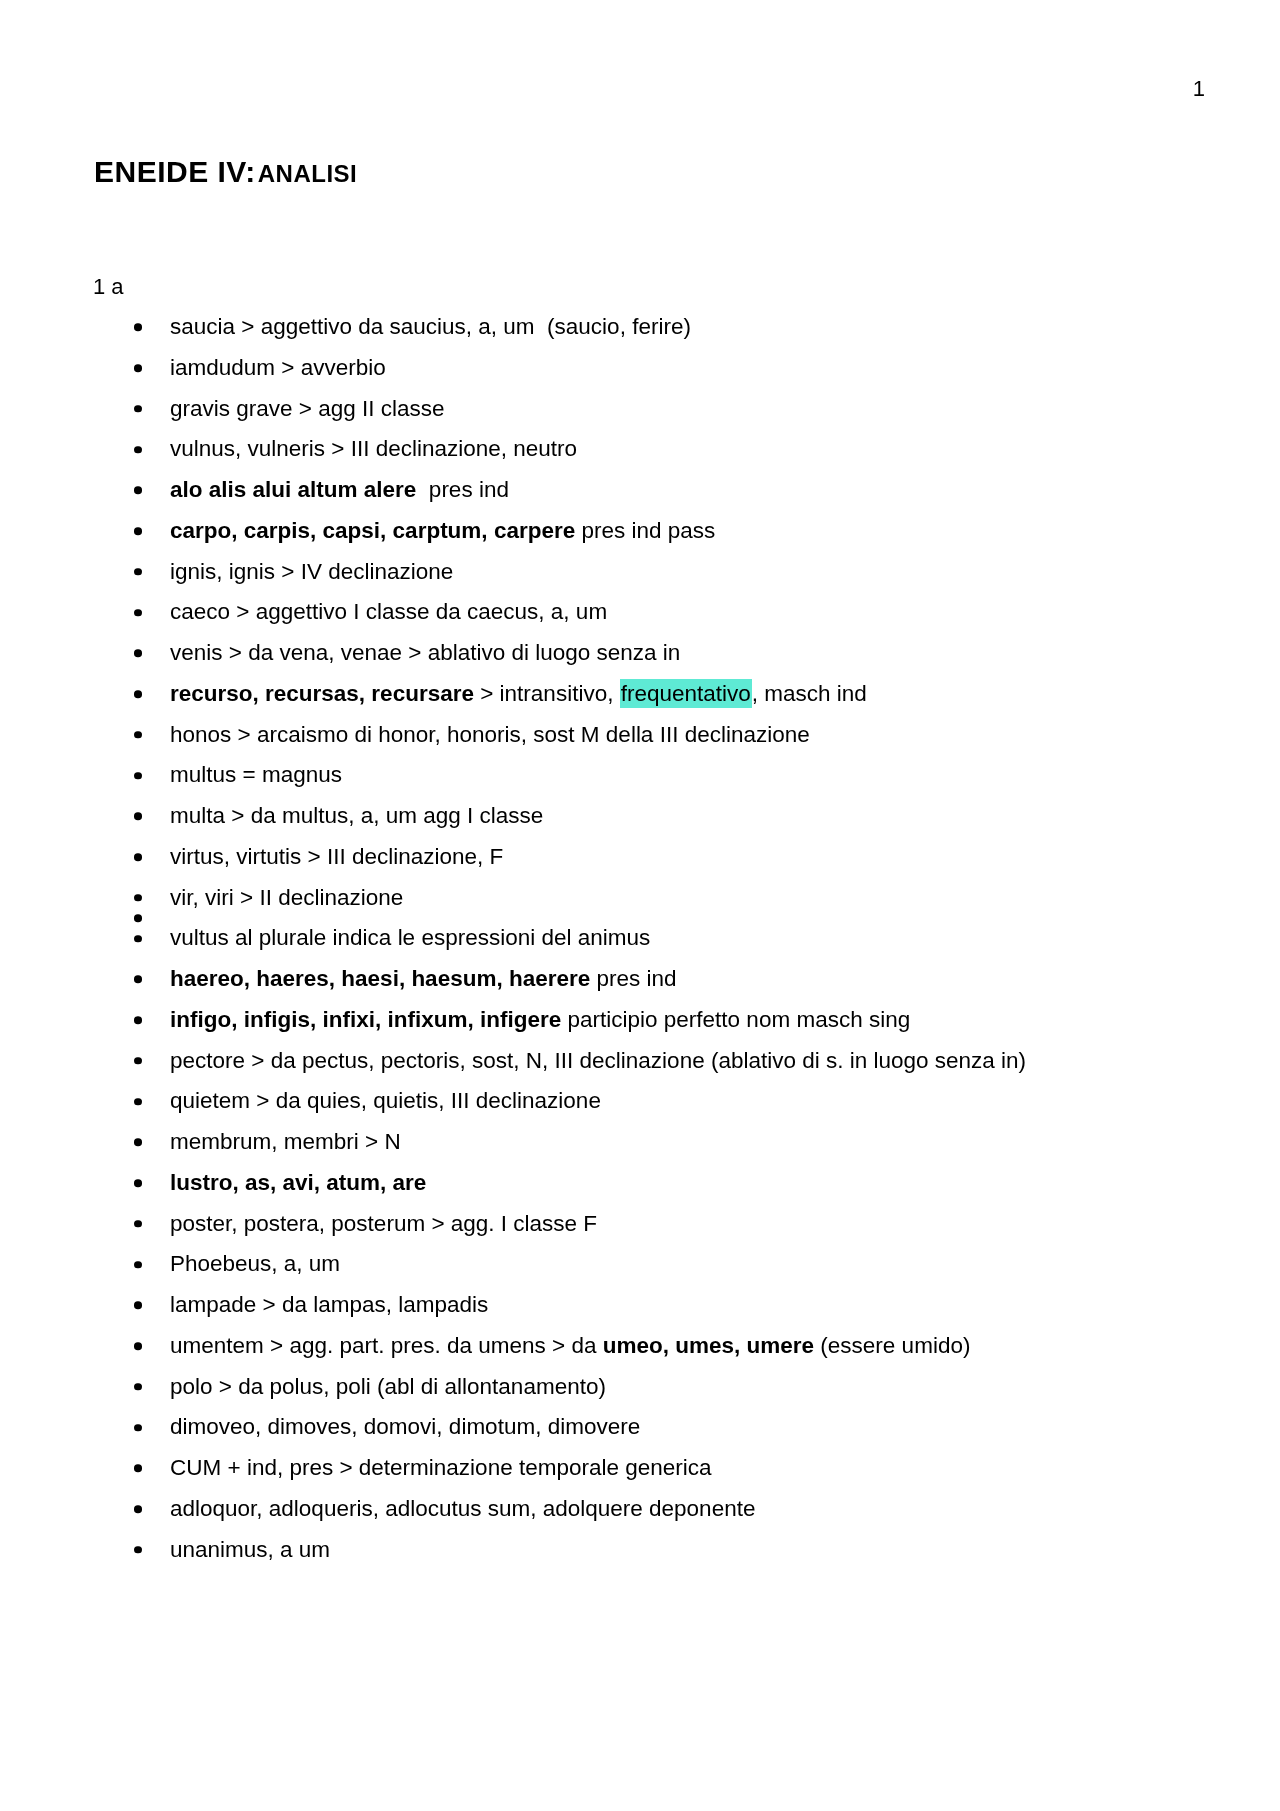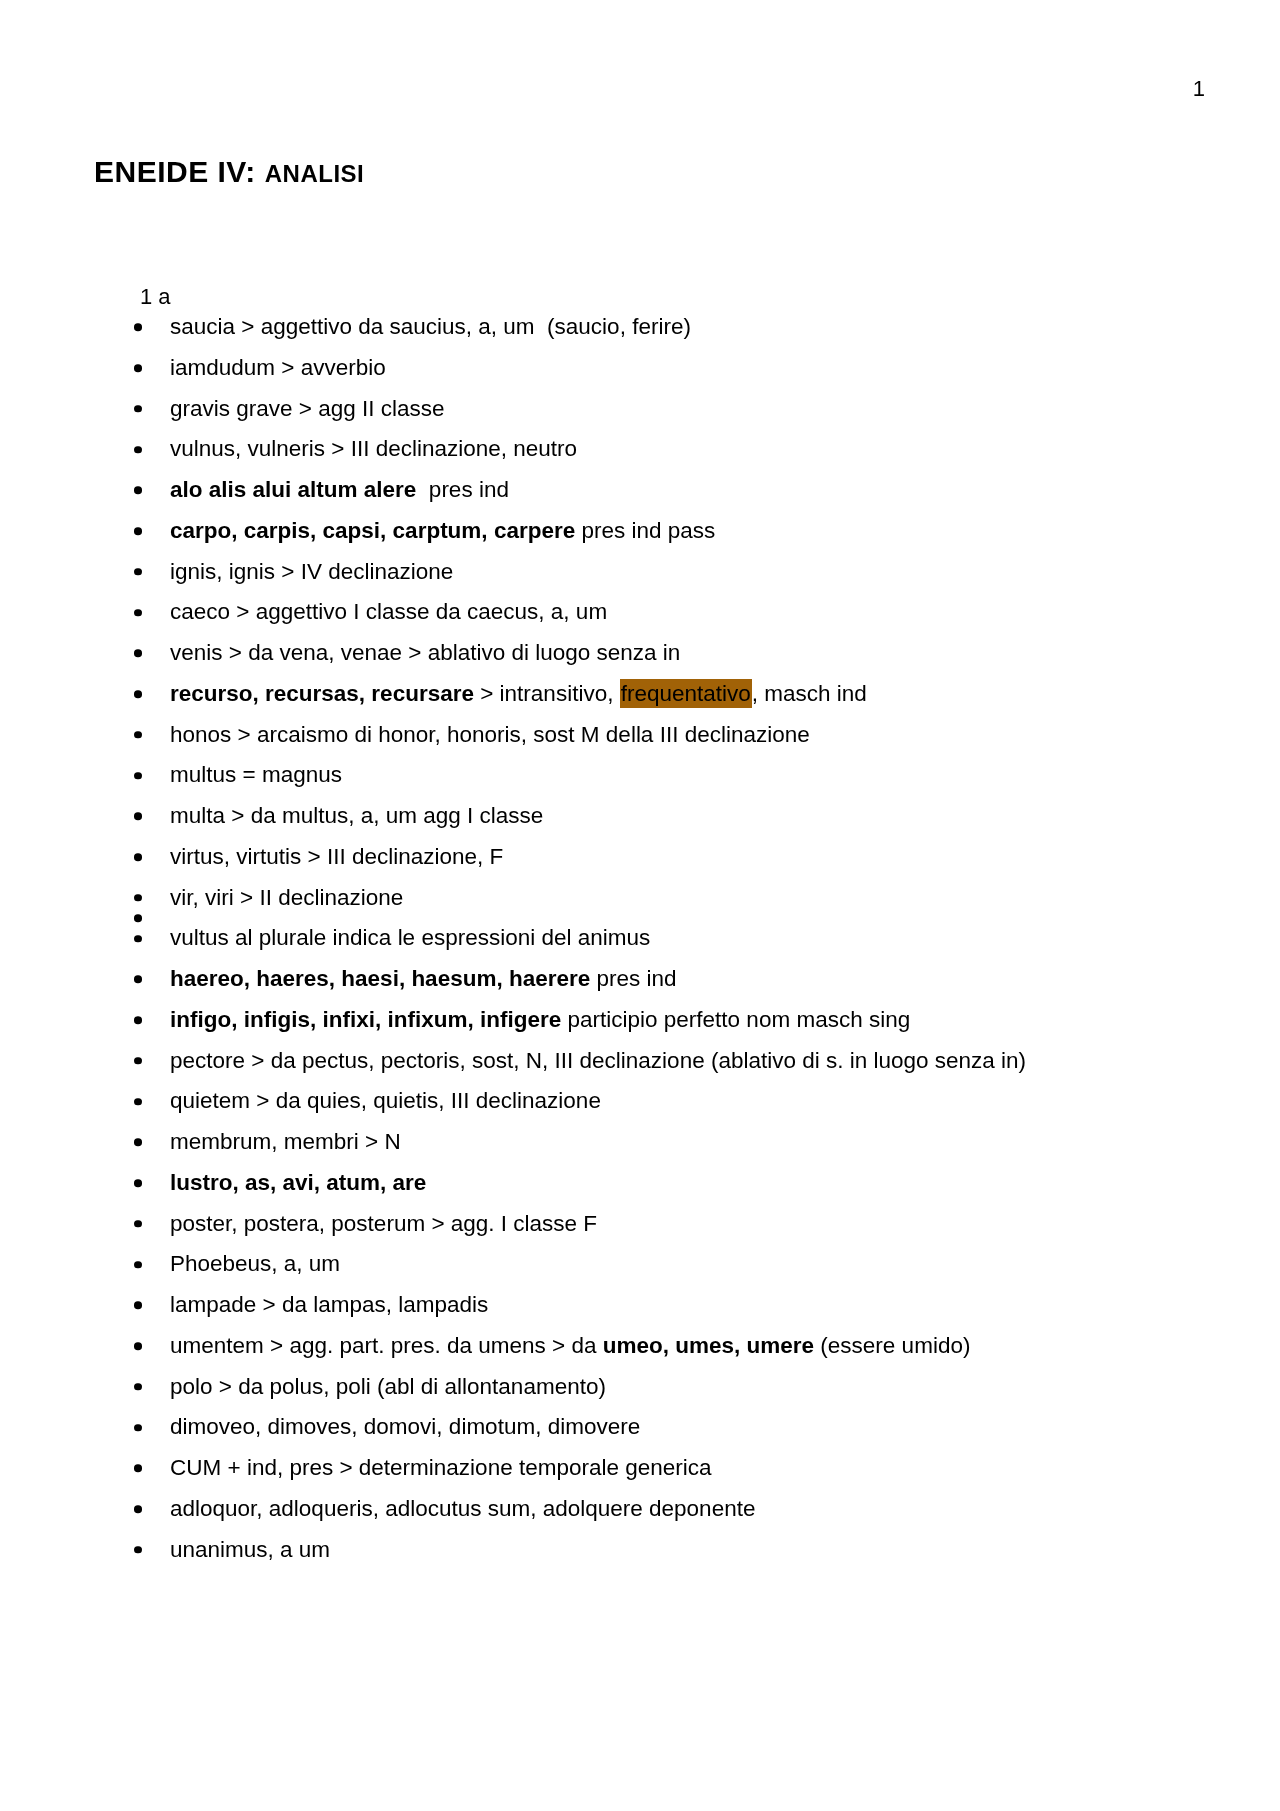--- a/index.html
+++ b/index.html
@@ -28,29 +28,28 @@
     top: 153px;
     margin: 0;
     font-size: 30px;
     line-height: 38px;
     font-weight: 700;
     letter-spacing: 0.5px;
     white-space: nowrap;
   }
   h1.doc-title .title-sub {
     font-size: 24px;
-    margin-left: 9px;
+    margin-left: 2px;
   }
   .section-label {
     position: absolute;
     left: 93px;
-    top: 284px;
+    top: 274px;
     font-size: 22px;
     line-height: 26px;
-    margin-left: 47px;
   }
   ul.word-list {
     position: absolute;
     left: 170px;
     top: 307px;
     margin: 0;
     padding: 0;
     list-style: none;
     width: 1040px;
   }
@@ -88,21 +87,21 @@
 <ul class="word-list">
     <li><span class="dot"></span><span class="seg">saucia &gt; aggettivo da saucius, a, um  (saucio, ferire)</span></li>
     <li><span class="dot"></span><span class="seg">iamdudum &gt; avverbio</span></li>
     <li><span class="dot"></span><span class="seg">gravis grave &gt; agg II classe</span></li>
     <li><span class="dot"></span><span class="seg">vulnus, vulneris &gt; III declinazione, neutro</span></li>
     <li><span class="dot"></span><span class="seg b">alo alis alui altum alere</span><span class="seg">  pres ind</span></li>
     <li><span class="dot"></span><span class="seg b">carpo, carpis, capsi, carptum, carpere</span><span class="seg"> pres ind pass</span></li>
     <li><span class="dot"></span><span class="seg">ignis, ignis &gt; IV declinazione</span></li>
     <li><span class="dot"></span><span class="seg">caeco &gt; aggettivo I classe da caecus, a, um</span></li>
     <li><span class="dot"></span><span class="seg">venis &gt; da vena, venae &gt; ablativo di luogo senza in</span></li>
-    <li><span class="dot"></span><span class="seg b">recurso, recursas, recursare</span><span class="seg"> &gt; intransitivo, </span><span class="seg hl" style="background: #a16207;">frequentativo</span><span class="seg">, masch ind</span></li>
+    <li><span class="dot"></span><span class="seg b">recurso, recursas, recursare</span><span class="seg"> &gt; intransitivo, </span><span class="seg hl" style="background: #5eead4;">frequentativo</span><span class="seg">, masch ind</span></li>
     <li><span class="dot"></span><span class="seg">honos &gt; arcaismo di honor, honoris, sost M della III declinazione</span></li>
     <li><span class="dot"></span><span class="seg">multus = magnus</span></li>
     <li><span class="dot"></span><span class="seg">multa &gt; da multus, a, um agg I classe</span></li>
     <li><span class="dot"></span><span class="seg">virtus, virtutis &gt; III declinazione, F</span></li>
     <li><span class="dot"></span><span class="seg">vir, viri &gt; II declinazione</span></li>
     <li><span class="dot"></span></li>
     <li><span class="dot"></span><span class="seg">vultus al plurale indica le espressioni del animus</span></li>
     <li><span class="dot"></span><span class="seg b">haereo, haeres, haesi, haesum, haerere</span><span class="seg"> pres ind</span></li>
     <li><span class="dot"></span><span class="seg b">infigo, infigis, infixi, infixum, infigere</span><span class="seg"> participio perfetto nom masch sing</span></li>
     <li><span class="dot"></span><span class="seg">pectore &gt; da pectus, pectoris, sost, N, III declinazione (ablativo di s. in luogo senza in)</span></li>

